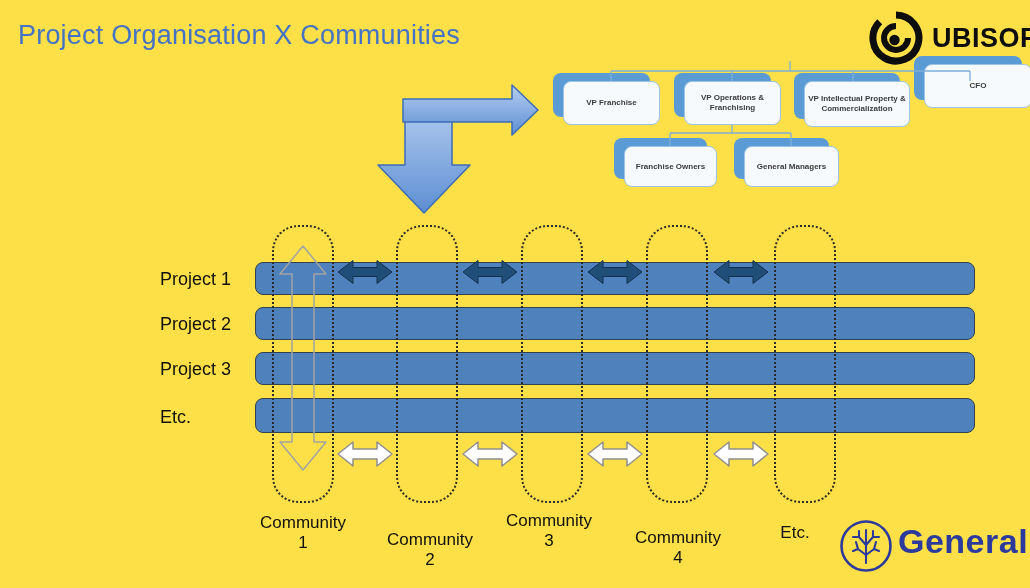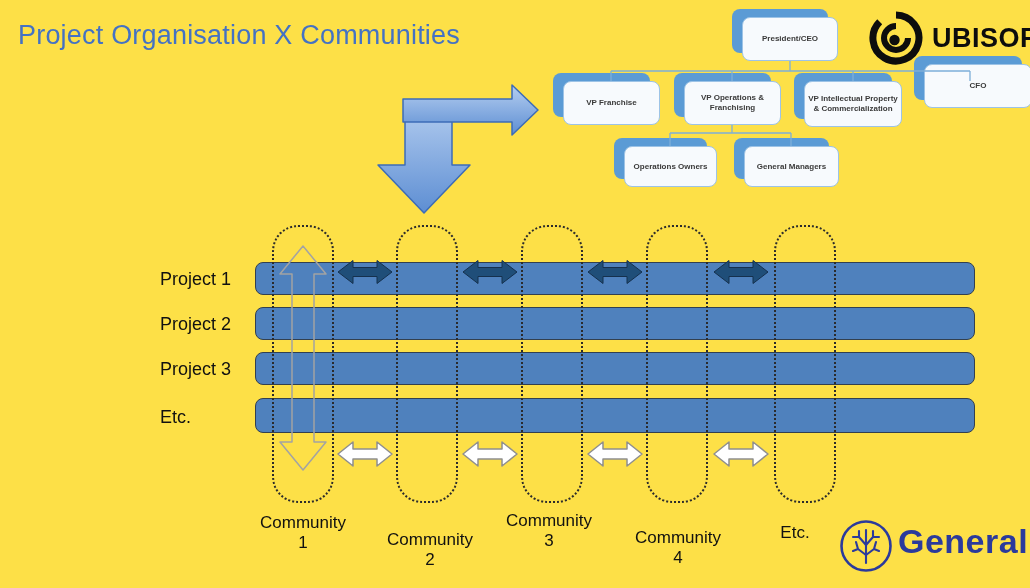--- a/index.html
+++ b/index.html
@@ -62,37 +62,34 @@
     </defs>
 
     <polygon points="405,101 452,101 452,165 470,165 424,213 378,165 405,165" fill="url(#bigArrowGrad)" stroke="#3C6CB8" stroke-width="1.5" stroke-linejoin="round"></polygon>
 
     <polygon points="403,99 512,99 512,85 538,110 512,135 512,122 403,122" fill="url(#bigArrowGrad)" stroke="#3C6CB8" stroke-width="1.5" stroke-linejoin="round"></polygon>
 
     <path d="M790 61 L790 71 M611 71 L970 71 M611 71 L611 81 M732 71 L732 81 M853 71 L853 81 M970 71 L970 81
              M732 125 L732 133 M670 133 L791 133 M670 133 L670 146 M791 133 L791 146" stroke="#7EAFD9" stroke-width="1.3" fill="none"></path>
   </svg>
 
-  <div class="orgbox" style="left:742px;top:17px;width:96px;height:44px;">
-    <span>President/CEO</span>
-  </div>
   <div class="orgbox" style="left:563px;top:81px;width:97px;height:44px;">
     <span>VP Franchise</span>
   </div>
   <div class="orgbox" style="left:684px;top:81px;width:97px;height:44px;">
     <span>VP Operations &amp; Franchising</span>
   </div>
-  <div class="orgbox" style="left:804px;top:81px;width:98px;height:46px;">
+  <div class="orgbox" style="left:804px;top:81px;width:106px;height:46px;">
     <span>VP Intellectual Property &amp; Commercialization</span>
   </div>
   <div class="orgbox" style="left:924px;top:64px;width:108px;height:44px;justify-content:center;">
     <span>CFO</span>
   </div>
   <div class="orgbox" style="left:624px;top:146px;width:93px;height:41px;">
-    <span>Operations Owners</span>
+    <span>Franchise Owners</span>
   </div>
   <div class="orgbox" style="left:744px;top:146px;width:95px;height:41px;">
     <span>General Managers</span>
   </div>
 
   <div class="bar" style="top:262px;"></div>
   <div class="bar" style="top:307px;"></div>
   <div class="bar" style="top:352px;"></div>
   <div class="bar" style="top:398px;height:35px;"></div>
 

